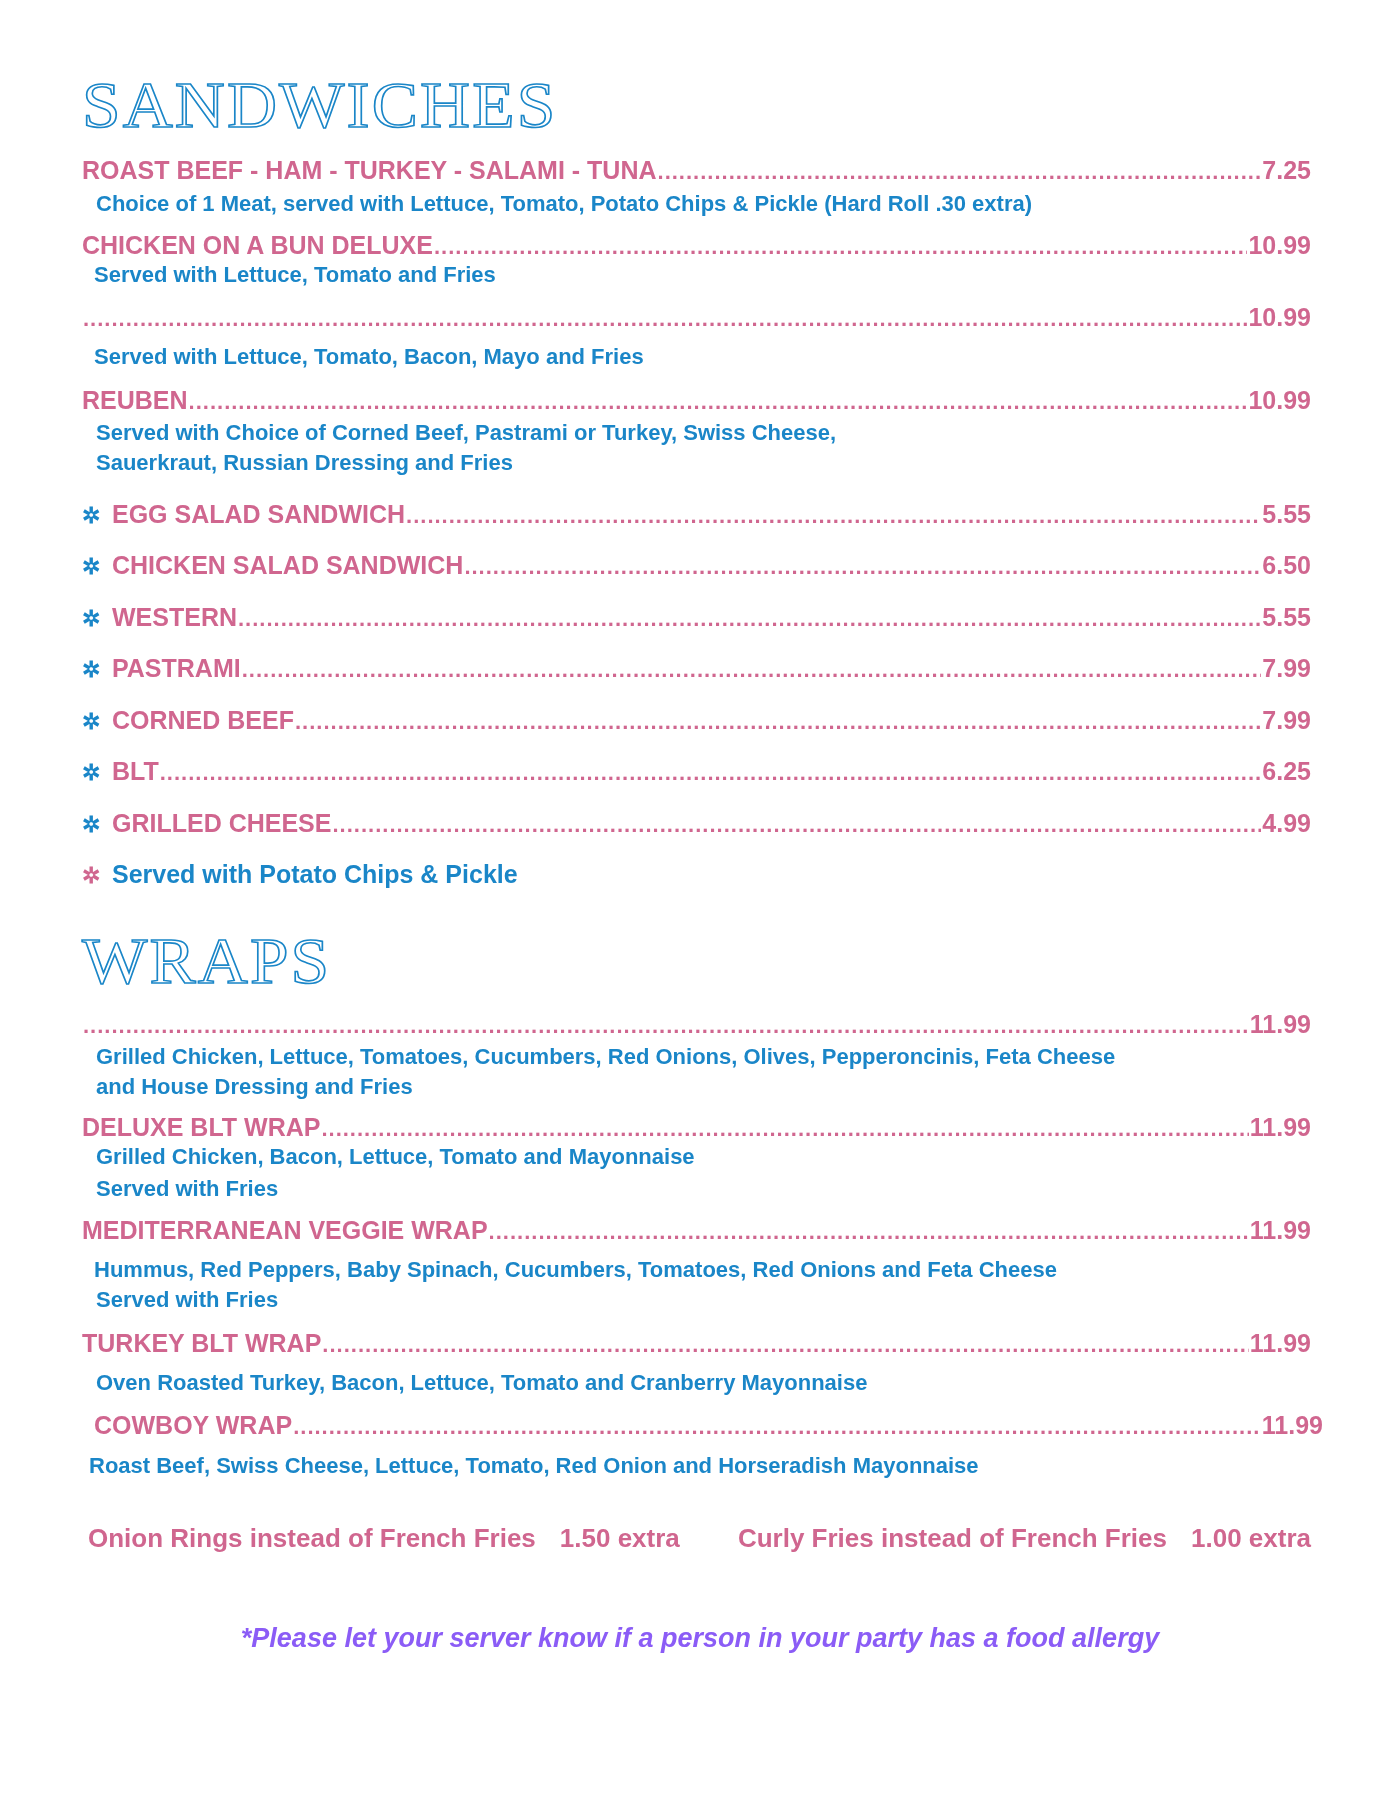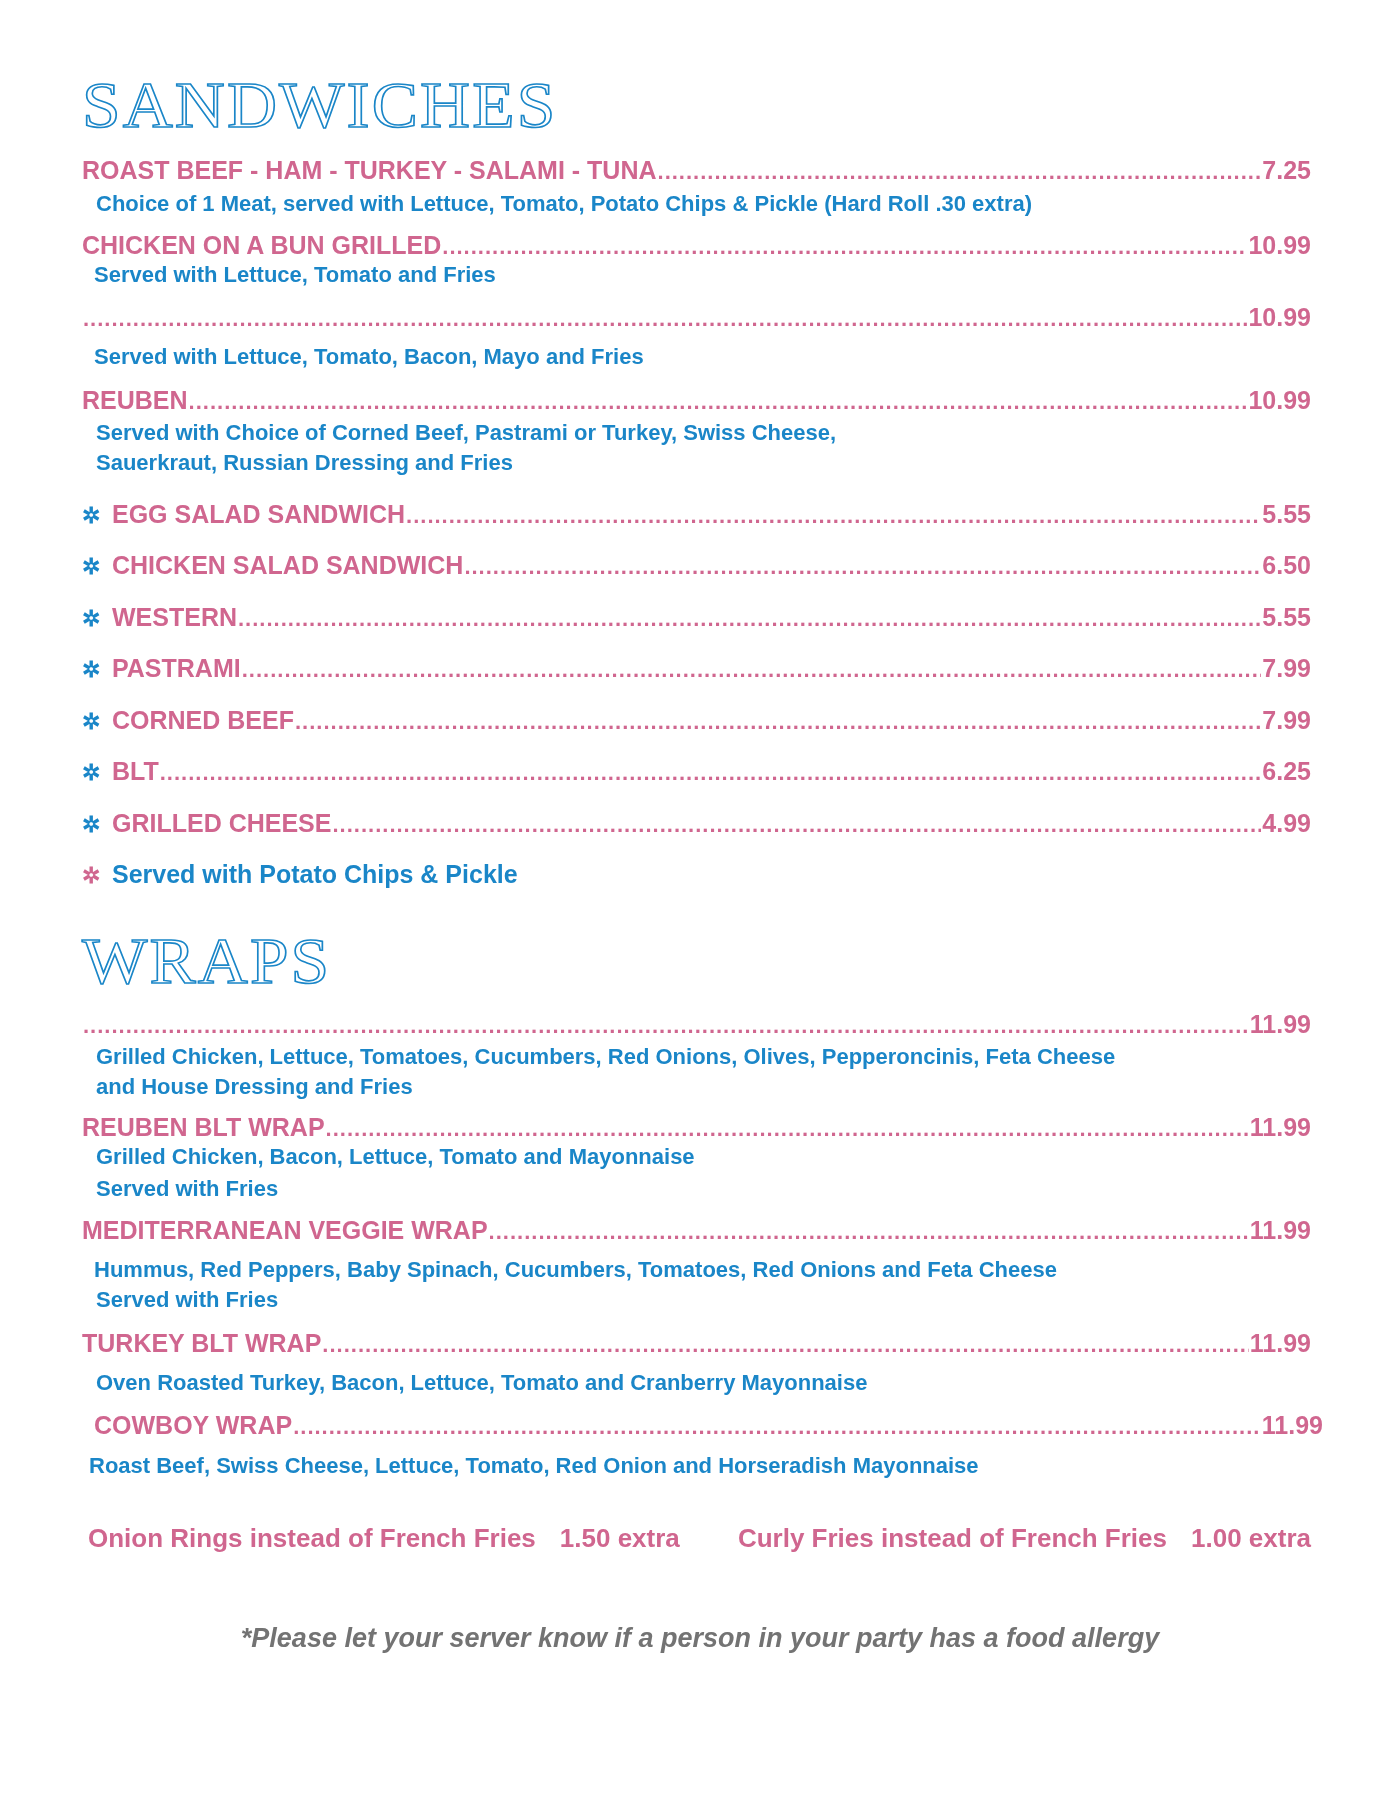--- a/index.html
+++ b/index.html
@@ -14,36 +14,36 @@
   .row .dots { flex: 1; overflow: hidden; white-space: nowrap; margin: 0 1px; letter-spacing: 1px; font-size: 22px; }
   .row .dots::after { content: "......................................................................................................................................................................................................................................................................"; }
   .row .price { white-space: nowrap; }
   .bullet { display: inline-block; width: 24px; margin-right: 6px; font-size: 22px; color: #1a86c8; }
   .desc { position: absolute; font-weight: bold; font-size: 22px; color: #1a86c8; line-height: 30px; white-space: nowrap; }
   .note { position: absolute; left: 82px; font-weight: bold; font-size: 25px; color: #1a86c8; line-height: 30px; white-space: nowrap; }
   .note .bullet { color: #d0668f; }
   .extra { position: absolute; font-weight: bold; font-size: 26px; color: #d0668f; line-height: 30px; white-space: nowrap; }
   .extra .amt { margin-left: 24px; }
   .allergy { position: absolute; left: 0; width: 1400px; text-align: center; font-weight: bold; font-style: italic;
-         font-size: 27px; color: #737373; line-height: 34px; }
+         font-size: 27px; color: #8b5cf6; line-height: 34px; }
 </style>
 </head>
 <body>
 
 <div class="section-title" style="top:72px;">SANDWICHES</div>
 
 <div class="row" style="top:155px;">
   <span class="name">ROAST BEEF - HAM - TURKEY - SALAMI - TUNA</span>
   <span class="dots"></span>
   <span class="price">7.25</span>
 </div>
 <div class="desc" style="left:96px;top:189px;">Choice of 1 Meat, served with Lettuce, Tomato, Potato Chips &amp; Pickle (Hard Roll .30 extra)</div>
 
 <div class="row" style="top:230px;">
-  <span class="name">CHICKEN ON A BUN GRILLED</span>
+  <span class="name">CHICKEN ON A BUN DELUXE</span>
   <span class="dots"></span>
   <span class="price">10.99</span>
 </div>
 <div class="desc" style="left:94px;top:260px;">Served with Lettuce, Tomato and Fries</div>
 
 <div class="row" style="top:302px;">
   <span class="dots"></span>
   <span class="price">10.99</span>
 </div>
 <div class="desc" style="left:94px;top:342px;">Served with Lettuce, Tomato, Bacon, Mayo and Fries</div>
@@ -105,21 +105,21 @@
 <div class="section-title" style="top:928px;">WRAPS</div>
 
 <div class="row" style="top:1009px;">
   <span class="dots"></span>
   <span class="price">11.99</span>
 </div>
 <div class="desc" style="left:96px;top:1042px;">Grilled Chicken, Lettuce, Tomatoes, Cucumbers, Red Onions, Olives, Pepperoncinis, Feta Cheese</div>
 <div class="desc" style="left:96px;top:1072px;">and House Dressing and Fries</div>
 
 <div class="row" style="top:1112px;">
-  <span class="name">REUBEN BLT WRAP</span>
+  <span class="name">DELUXE BLT WRAP</span>
   <span class="dots"></span>
   <span class="price">11.99</span>
 </div>
 <div class="desc" style="left:96px;top:1142px;">Grilled Chicken, Bacon, Lettuce, Tomato and Mayonnaise</div>
 <div class="desc" style="left:96px;top:1174px;">Served with Fries</div>
 
 <div class="row" style="top:1215px;">
   <span class="name">MEDITERRANEAN VEGGIE WRAP</span>
   <span class="dots"></span>
   <span class="price">11.99</span>

